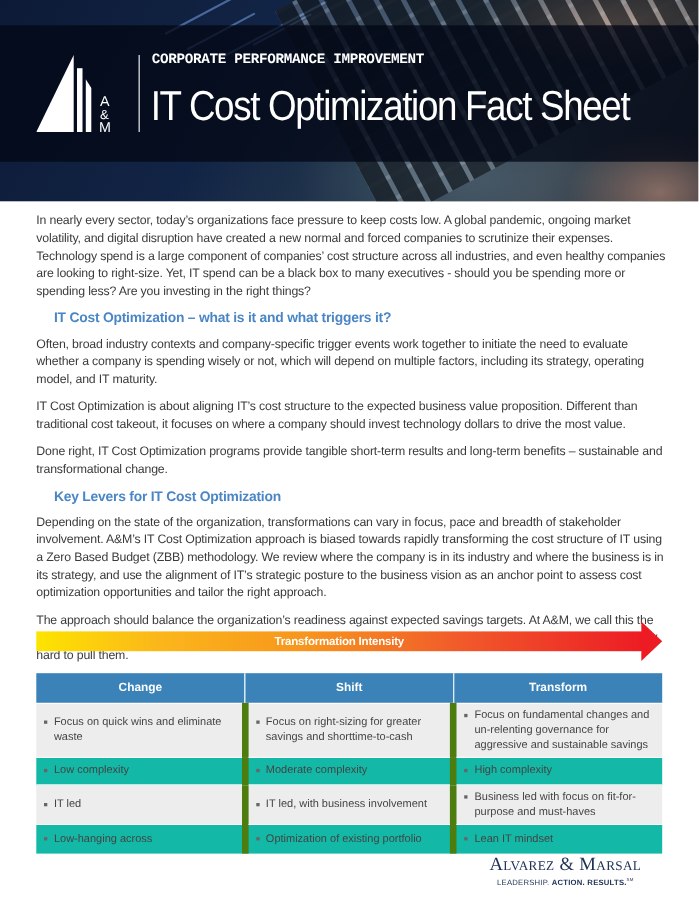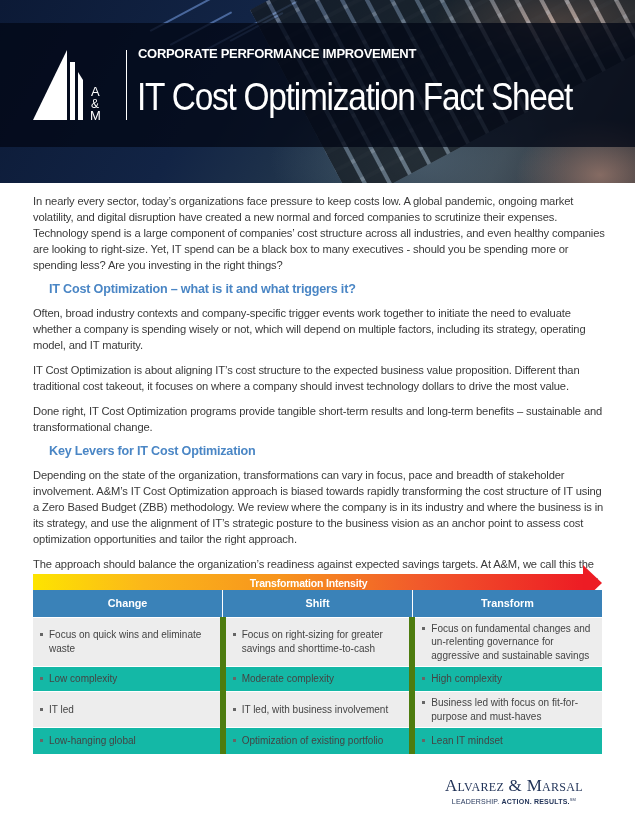--- a/index.html
+++ b/index.html
@@ -34,21 +34,21 @@
   }
   .logo {
     position: absolute; left: 33px; top: 50px; width: 80px; height: 72px;
   }
   .logo svg { width: 80px; height: 72px; display: block; }
   .divider-v {
     position: absolute; left: 126px; top: 50px; width: 1px; height: 70px; background: #ffffff;
   }
   .kicker {
     position: absolute; left: 138px; top: 46px;
-    font-family: Liberation Sans, sans-serif; font-weight: bold; font-size: 13px;
+    font-family: Liberation Mono, monospace; font-weight: bold; font-size: 13px;
     color: #ffffff; letter-spacing: -0.3px; white-space: nowrap;
   }
   .title {
     position: absolute; left: 137px; top: 76px;
     font-family: "Liberation Sans Narrow", "Liberation Sans", sans-serif; font-size: 38px;
     color: #ffffff; letter-spacing: -1.4px; white-space: nowrap; transform: scaleX(0.88); transform-origin: left top;
   }
 
   
   .content { position: absolute; left: 33px; top: 193px; width: 575px; }
@@ -72,21 +72,21 @@
     border-top: 18px solid transparent; border-bottom: 18px solid transparent;
     border-left: 19px solid #ed1c24;
   }
   .arrow-label {
     position: absolute; left: 0; top: 9px; width: 551px; height: 18px; line-height: 18px;
     text-align: center; font-size: 10.5px; font-weight: bold; color: #ffffff; letter-spacing: -0.2px;
   }
 
   
   table.levers {
-    position: absolute; left: 33px; top: 590px; width: 569px;
+    position: absolute; left: 33px; top: 612px; width: 569px;
     border-collapse: collapse; table-layout: fixed; border-radius: 30px;
   }
   table.levers th {
     background: #3a82b8; color: #ffffff; font-size: 10.8px; font-weight: bold;
     height: 27px; text-align: center; border-right: 1px solid #ffffff;
   }
   table.levers th:last-child { border-right: none; }
   table.levers td {
     font-size: 10px; line-height: 13.5px; color: #444444; vertical-align: middle;
     padding: 4px 8px 4px 7px; border-right: 6px solid #4d7c0f; border-top: 1px solid #ffffff;
@@ -225,21 +225,21 @@
           <div class="cell">
             <span class="bullet"></span>
             <span>Business led with focus on fit-for-purpose and must-haves</span>
           </div>
         </td>
     </tr>
     <tr class="even" style="height:26px;">
       <td>
           <div class="cell">
             <span class="bullet"></span>
-            <span>Low-hanging global</span>
+            <span>Low-hanging across</span>
           </div>
         </td>
       <td>
           <div class="cell">
             <span class="bullet"></span>
             <span>Optimization of existing portfolio</span>
           </div>
         </td>
       <td>
           <div class="cell">

